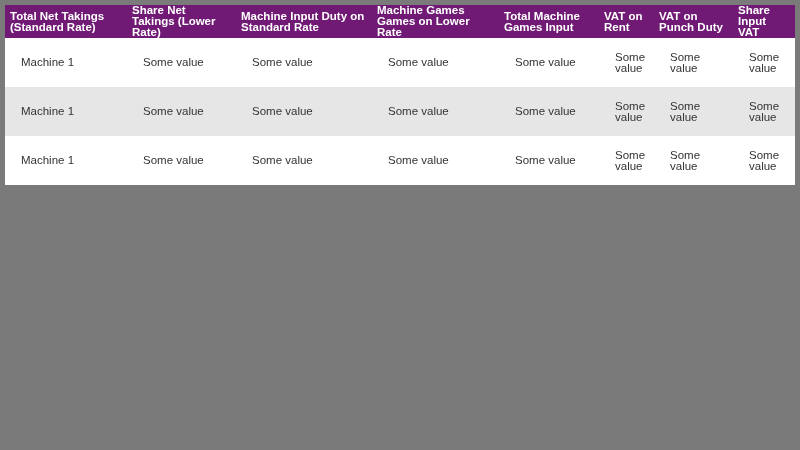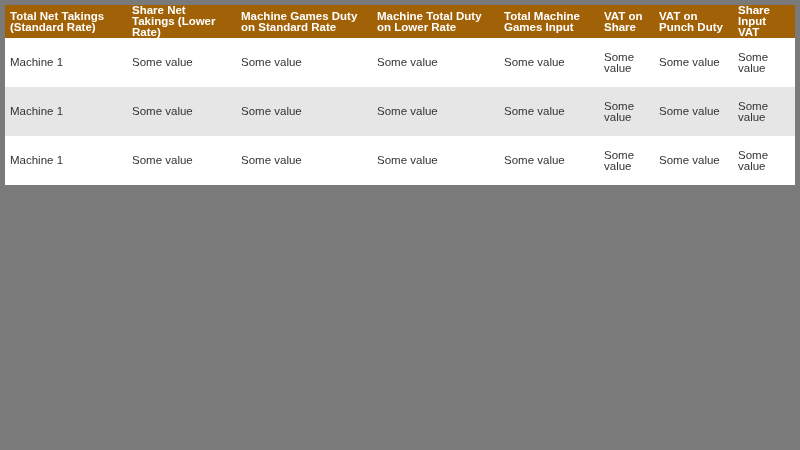--- a/index.html
+++ b/index.html
@@ -20,36 +20,36 @@
       left: 5px;
       top: 5px;
       width: 790px;
     }
     table {
       width: 790px;
       border-collapse: collapse;
       table-layout: fixed;
     }
     thead tr {
-      background: #a16207;
+      background: #701a75;
       color: #ffffff;
     }
     th {
       font-weight: bold;
       text-align: left;
       vertical-align: middle;
       padding: 0 5px;
       height: 32px;
       line-height: 11px;
       font-size: 11.5px;
     }
     td {
       text-align: left;
       vertical-align: middle;
-      padding: 0 5px;
+      padding: 0 16px;
       height: 49px;
       line-height: 11px;
       font-size: 11.5px;
     }
     tbody tr:nth-child(odd) { background: #ffffff; }
     tbody tr:nth-child(even) { background: #e6e6e6; }
   </style>
 </head>
 <body>
 
@@ -62,24 +62,24 @@
       <col style="width:127px">
       <col style="width:100px">
       <col style="width:55px">
       <col style="width:79px">
       <col style="width:62px">
     </colgroup>
     <thead>
       <tr>
         <th>Total Net Takings (Standard Rate)</th>
         <th>Share Net Takings (Lower Rate)</th>
-        <th>Machine Games Duty on Standard Rate</th>
-        <th>Machine Total Duty on Lower Rate</th>
+        <th>Machine Input Duty on Standard Rate</th>
+        <th>Machine Games Games on Lower Rate</th>
         <th>Total Machine Games Input</th>
-        <th>VAT on Share</th>
+        <th>VAT on Rent</th>
         <th>VAT on Punch Duty</th>
         <th>Share Input VAT</th>
       </tr>
     </thead>
     <tbody>
       <tr>
         <td>Machine 1</td>
         <td>Some value</td>
         <td>Some value</td>
         <td>Some value</td>

